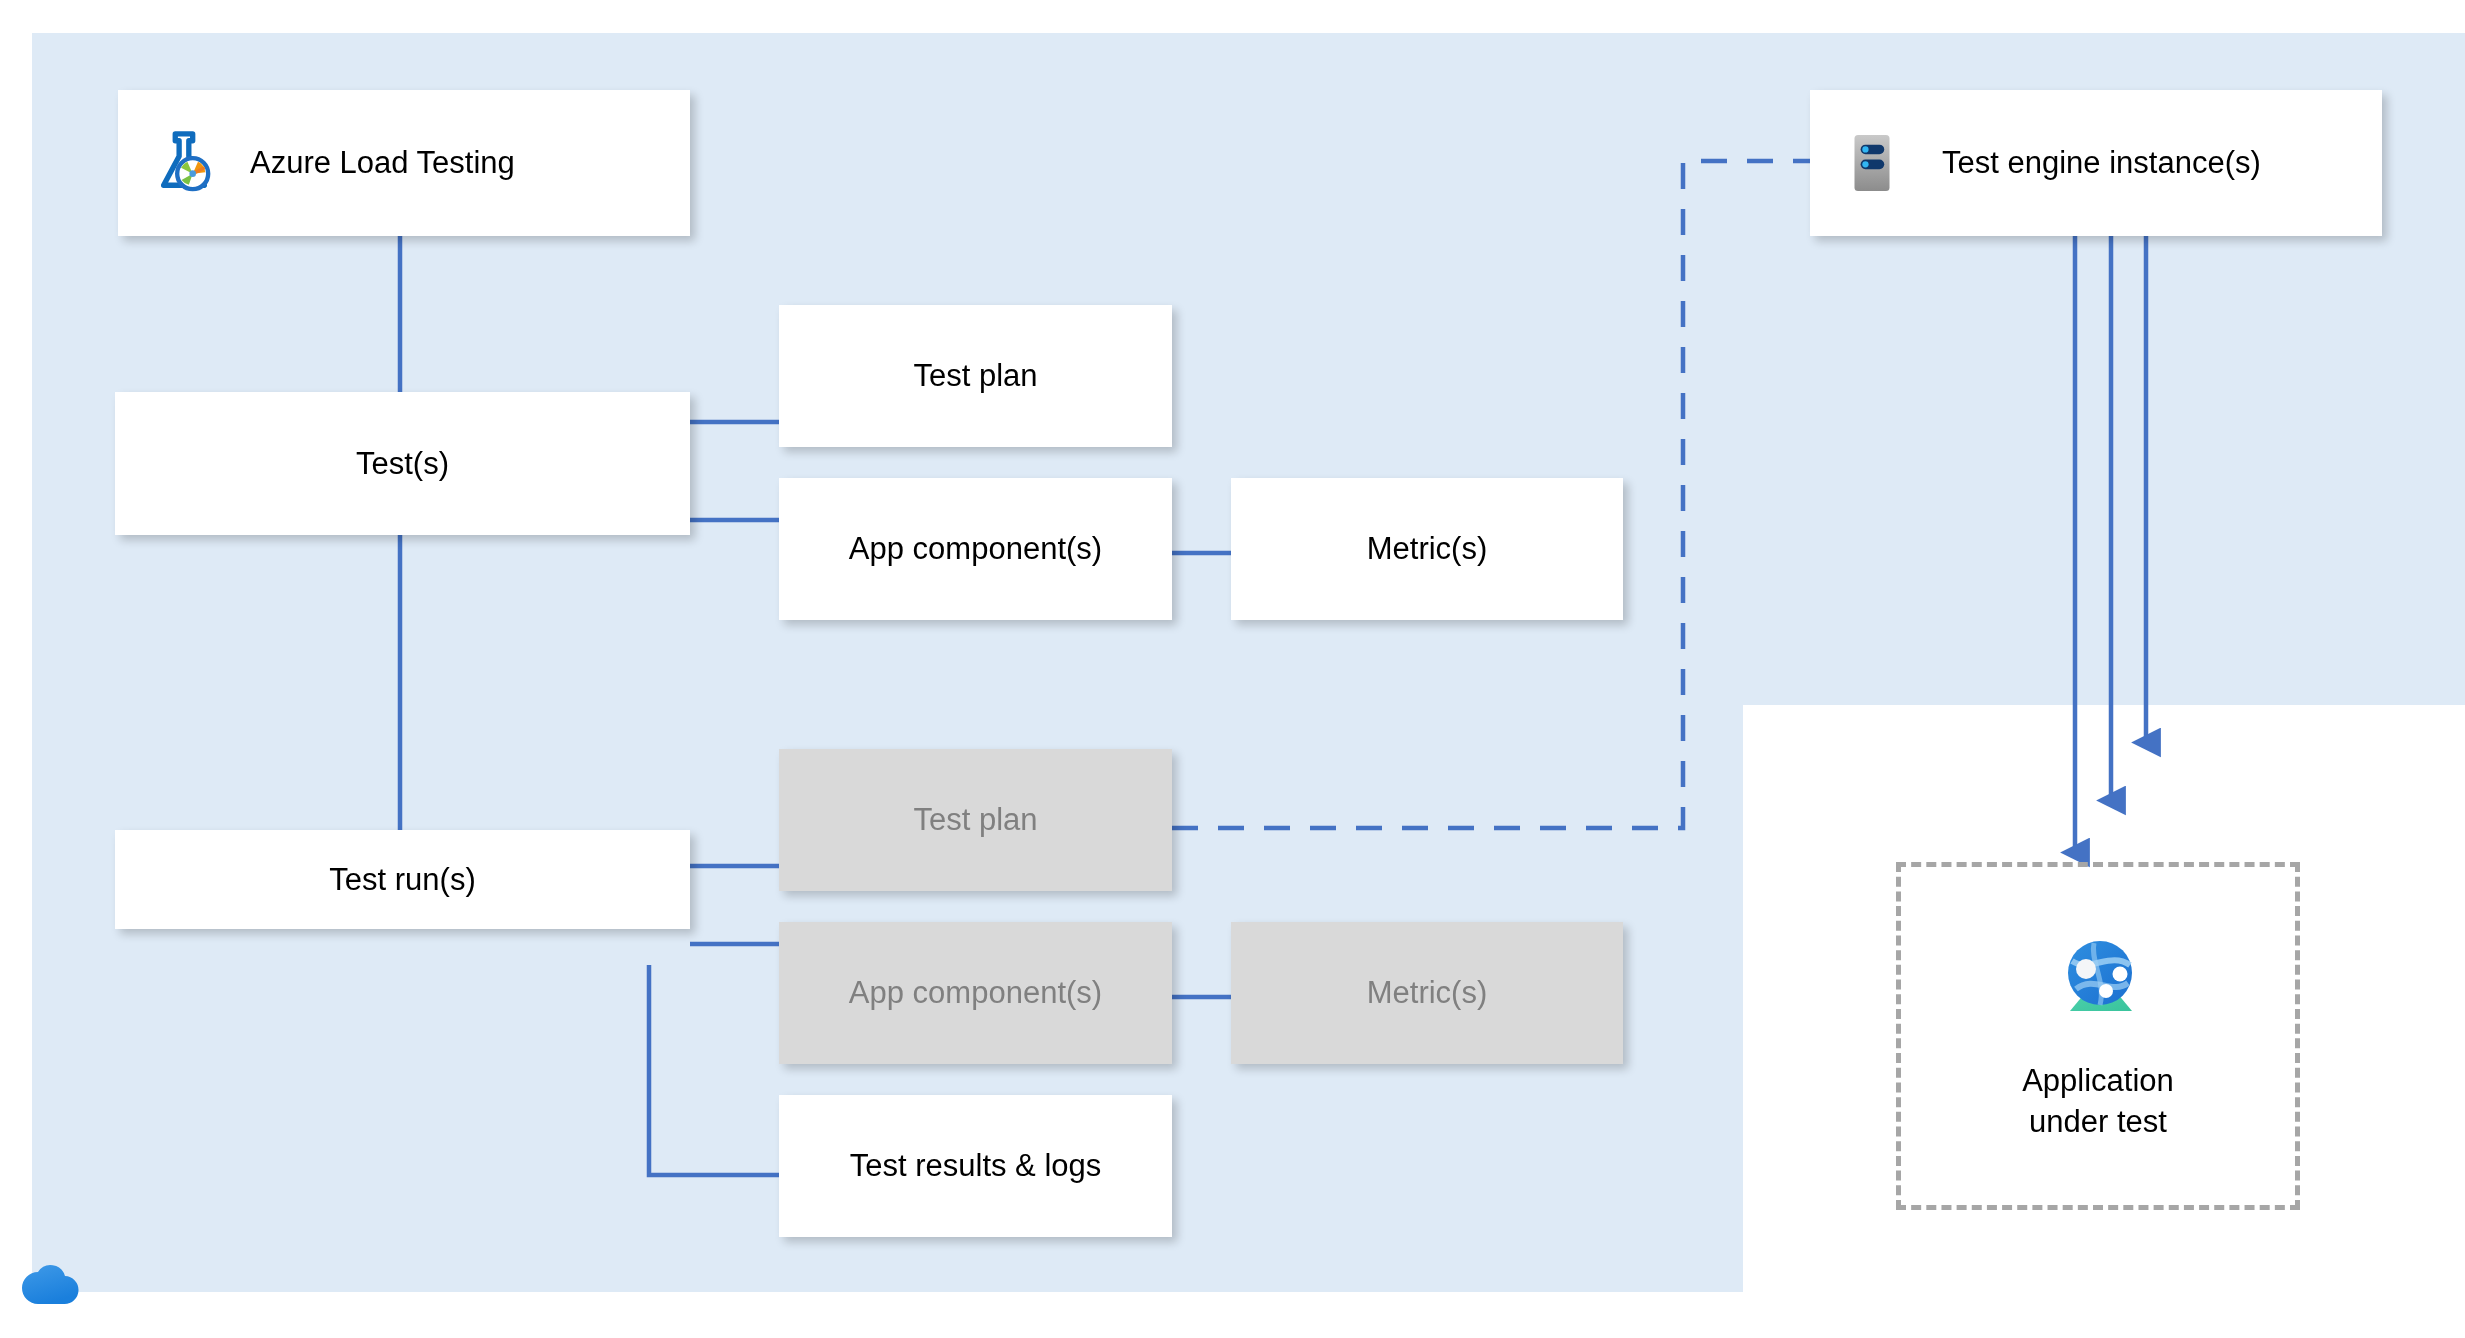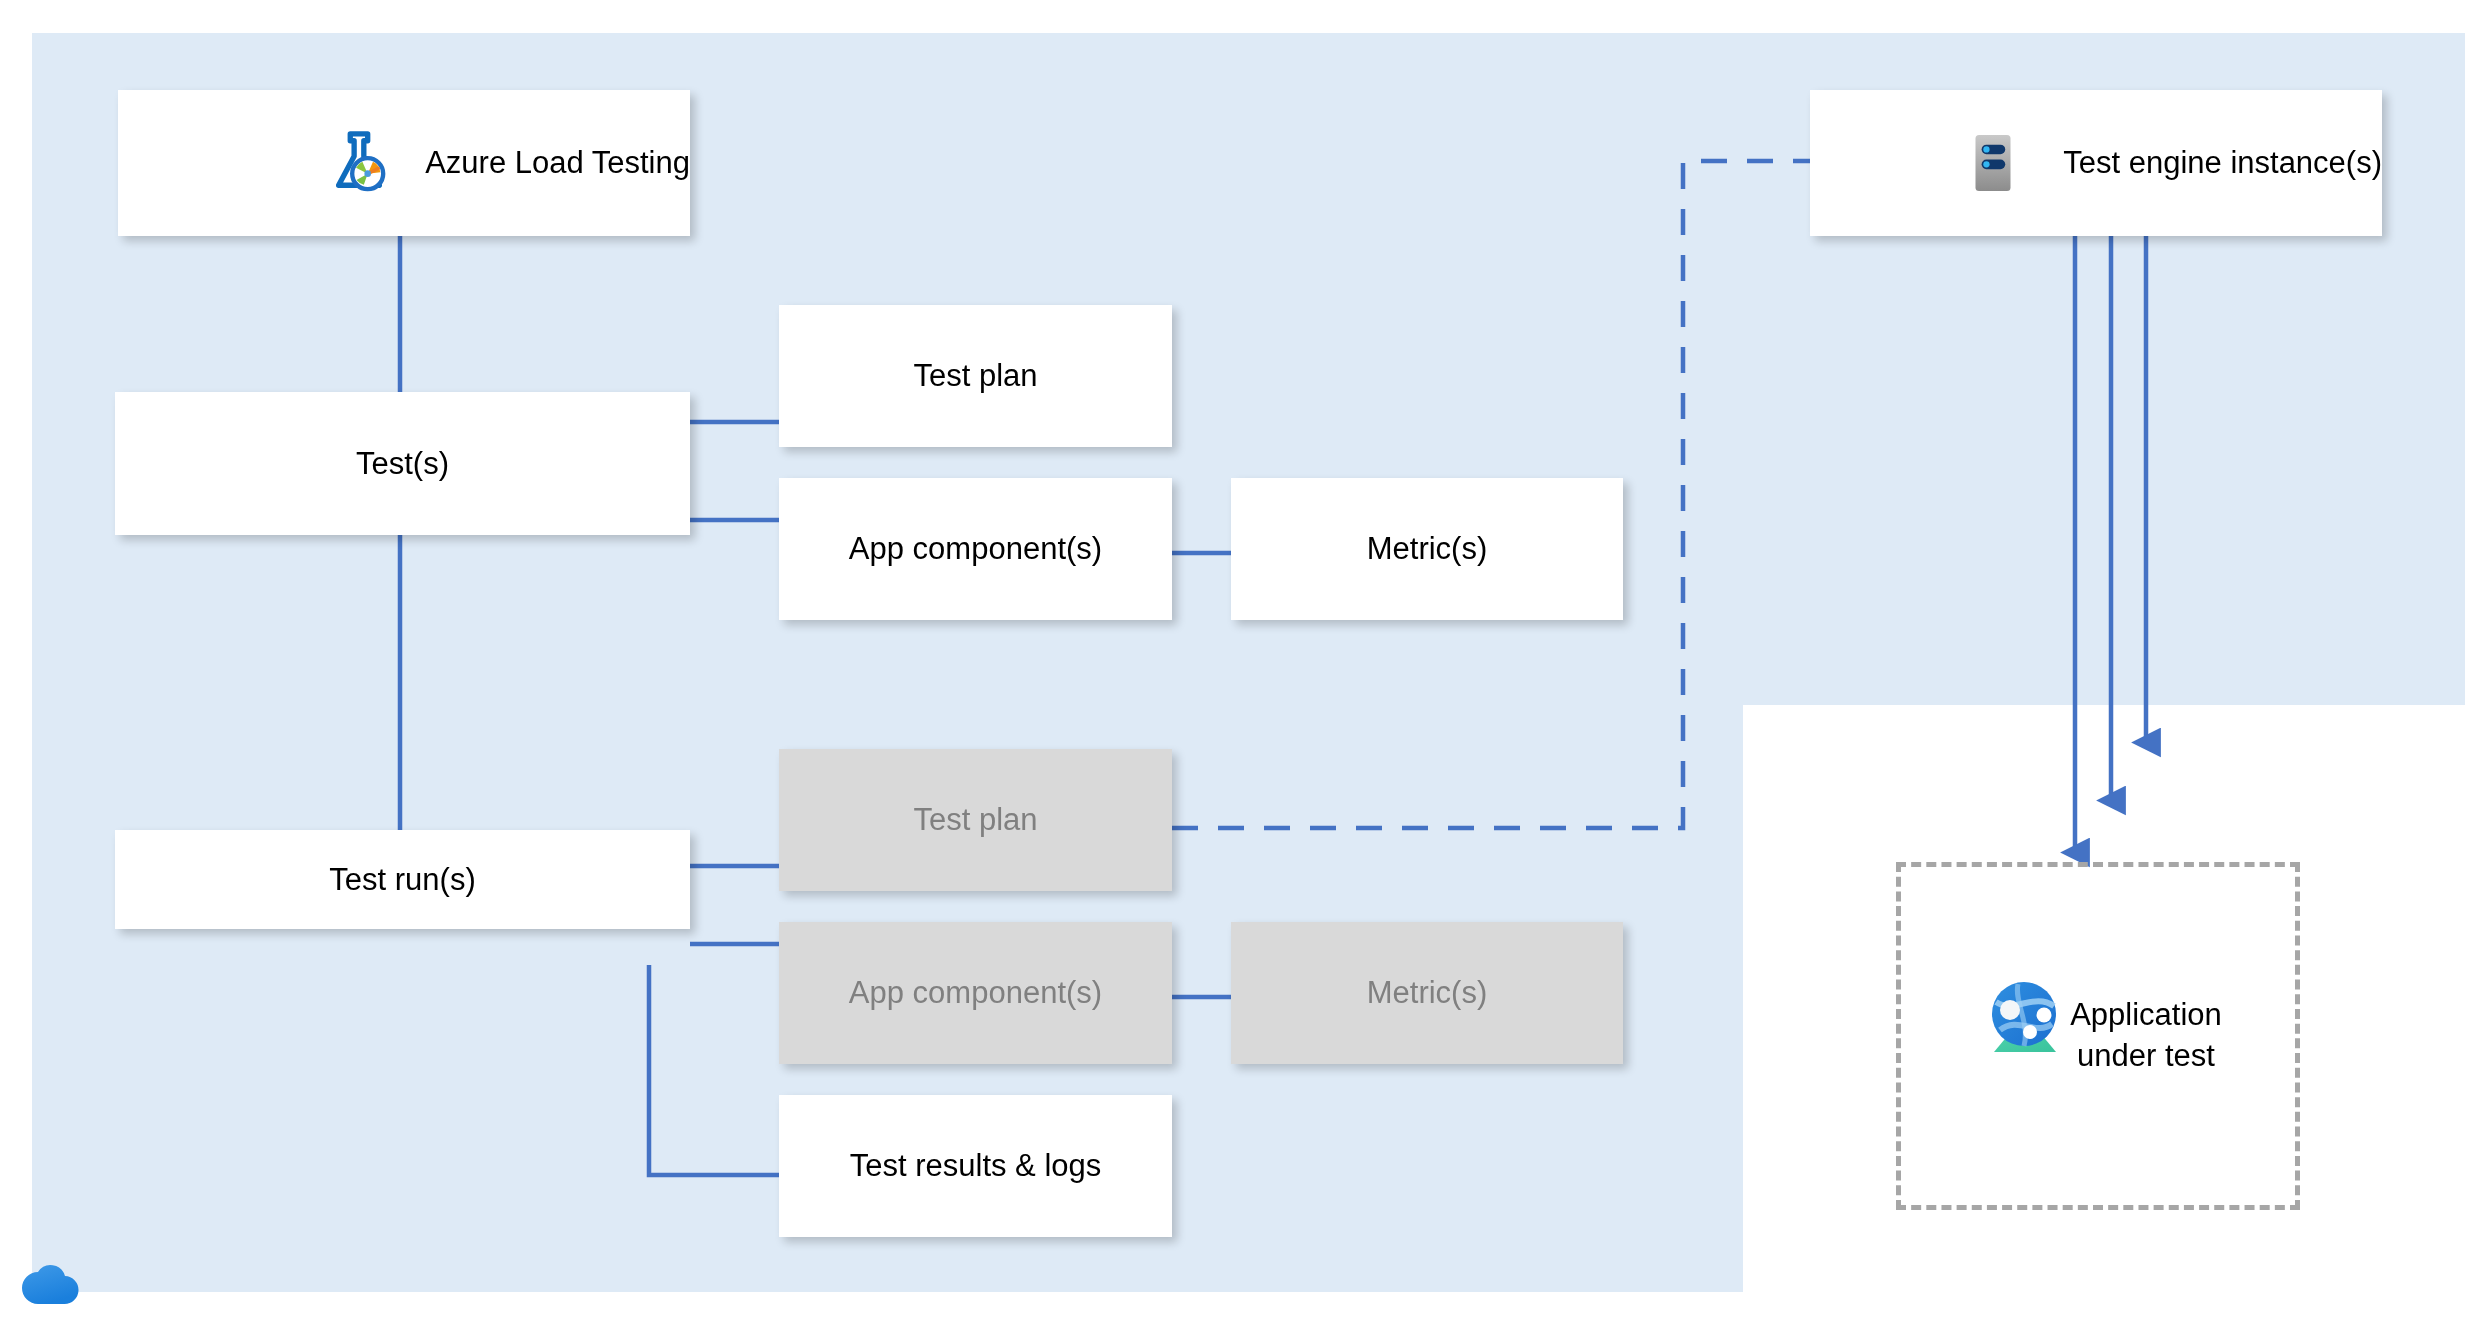--- a/index.html
+++ b/index.html
@@ -42,41 +42,41 @@
     font-size: 31px;
     color: #000000;
     line-height: 1.15;
     text-align: center;
     white-space: pre-line;
   }
   .node.dim { background: #d9d9d9; }
   .node.dim .label { color: #808080; }
 
   .node.with-icon {
-    justify-content: flex-end;
+    justify-content: flex-start;
     padding-left: 34px;
   }
   .node.with-icon .label { margin-left: 36px; }
 
   
   .icon-slot {
     width: 62px; height: 72px;
     flex: 0 0 auto;
     position: relative;
   }
 
   
   #aut-box {
     position: absolute;
     left: 1896px; top: 862px;
     width: 404px; height: 348px;
     border: 5px dashed #a6a6a6;
     box-sizing: border-box;
     display: flex;
-    flex-direction: row;
+    flex-direction: column;
     align-items: center;
     justify-content: center;
   }
   #aut-icon { width: 96px; height: 96px; margin-bottom: 36px; }
   #aut-label {
     font-size: 31px; color: #000000;
     text-align: center; line-height: 1.32;
     white-space: pre-line;
   }
 

